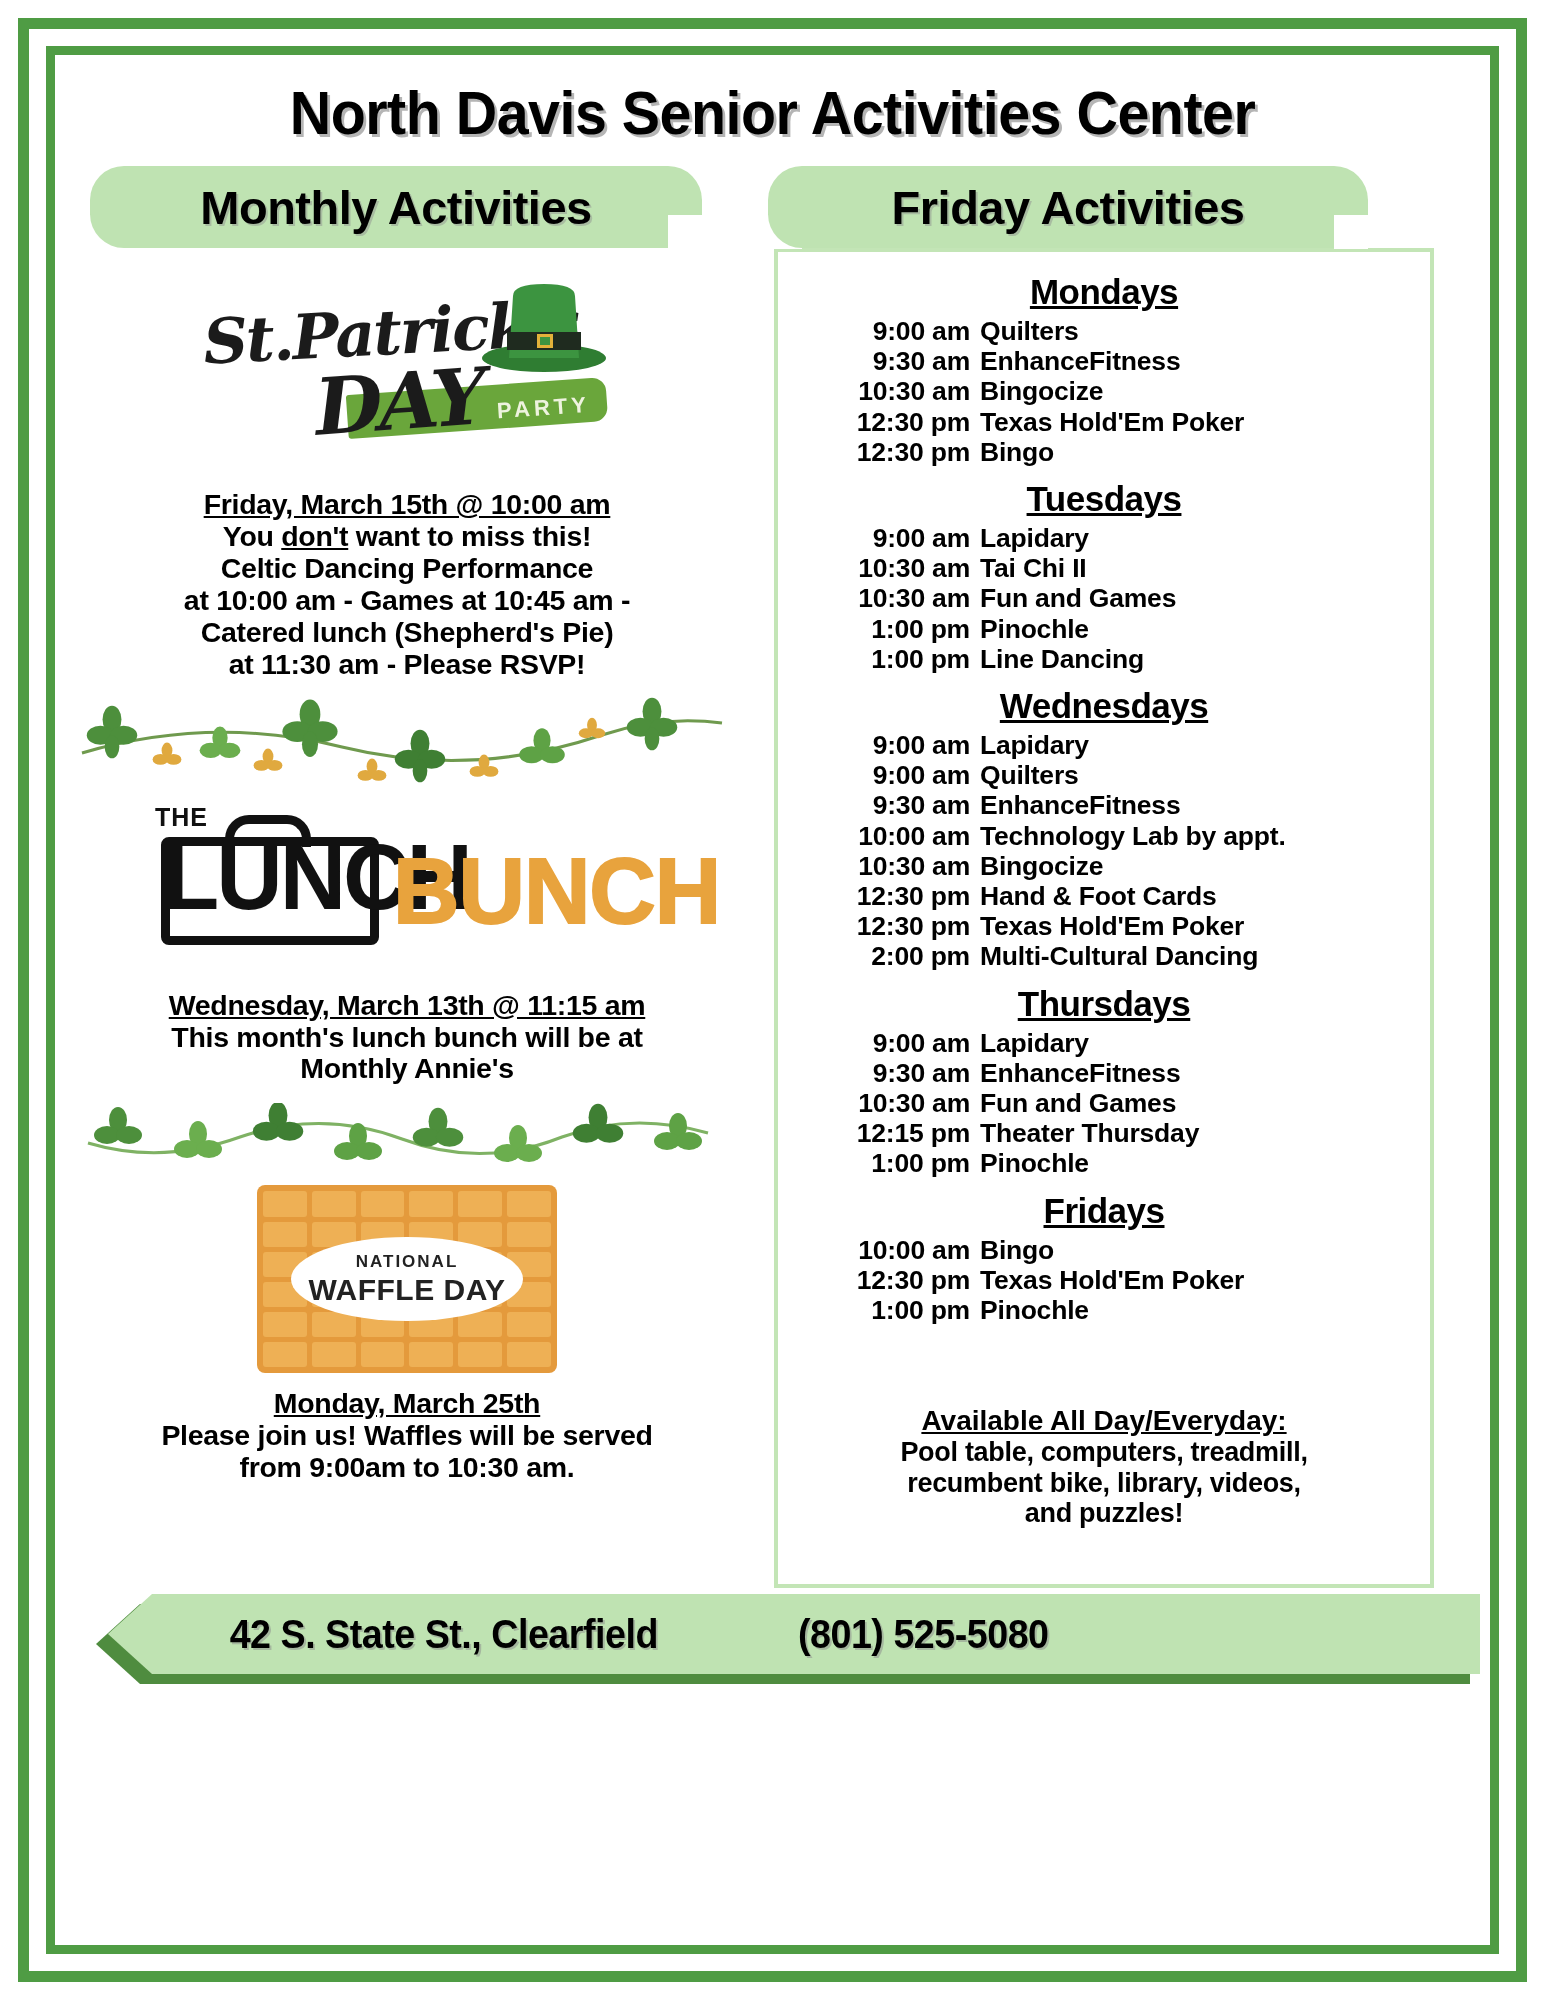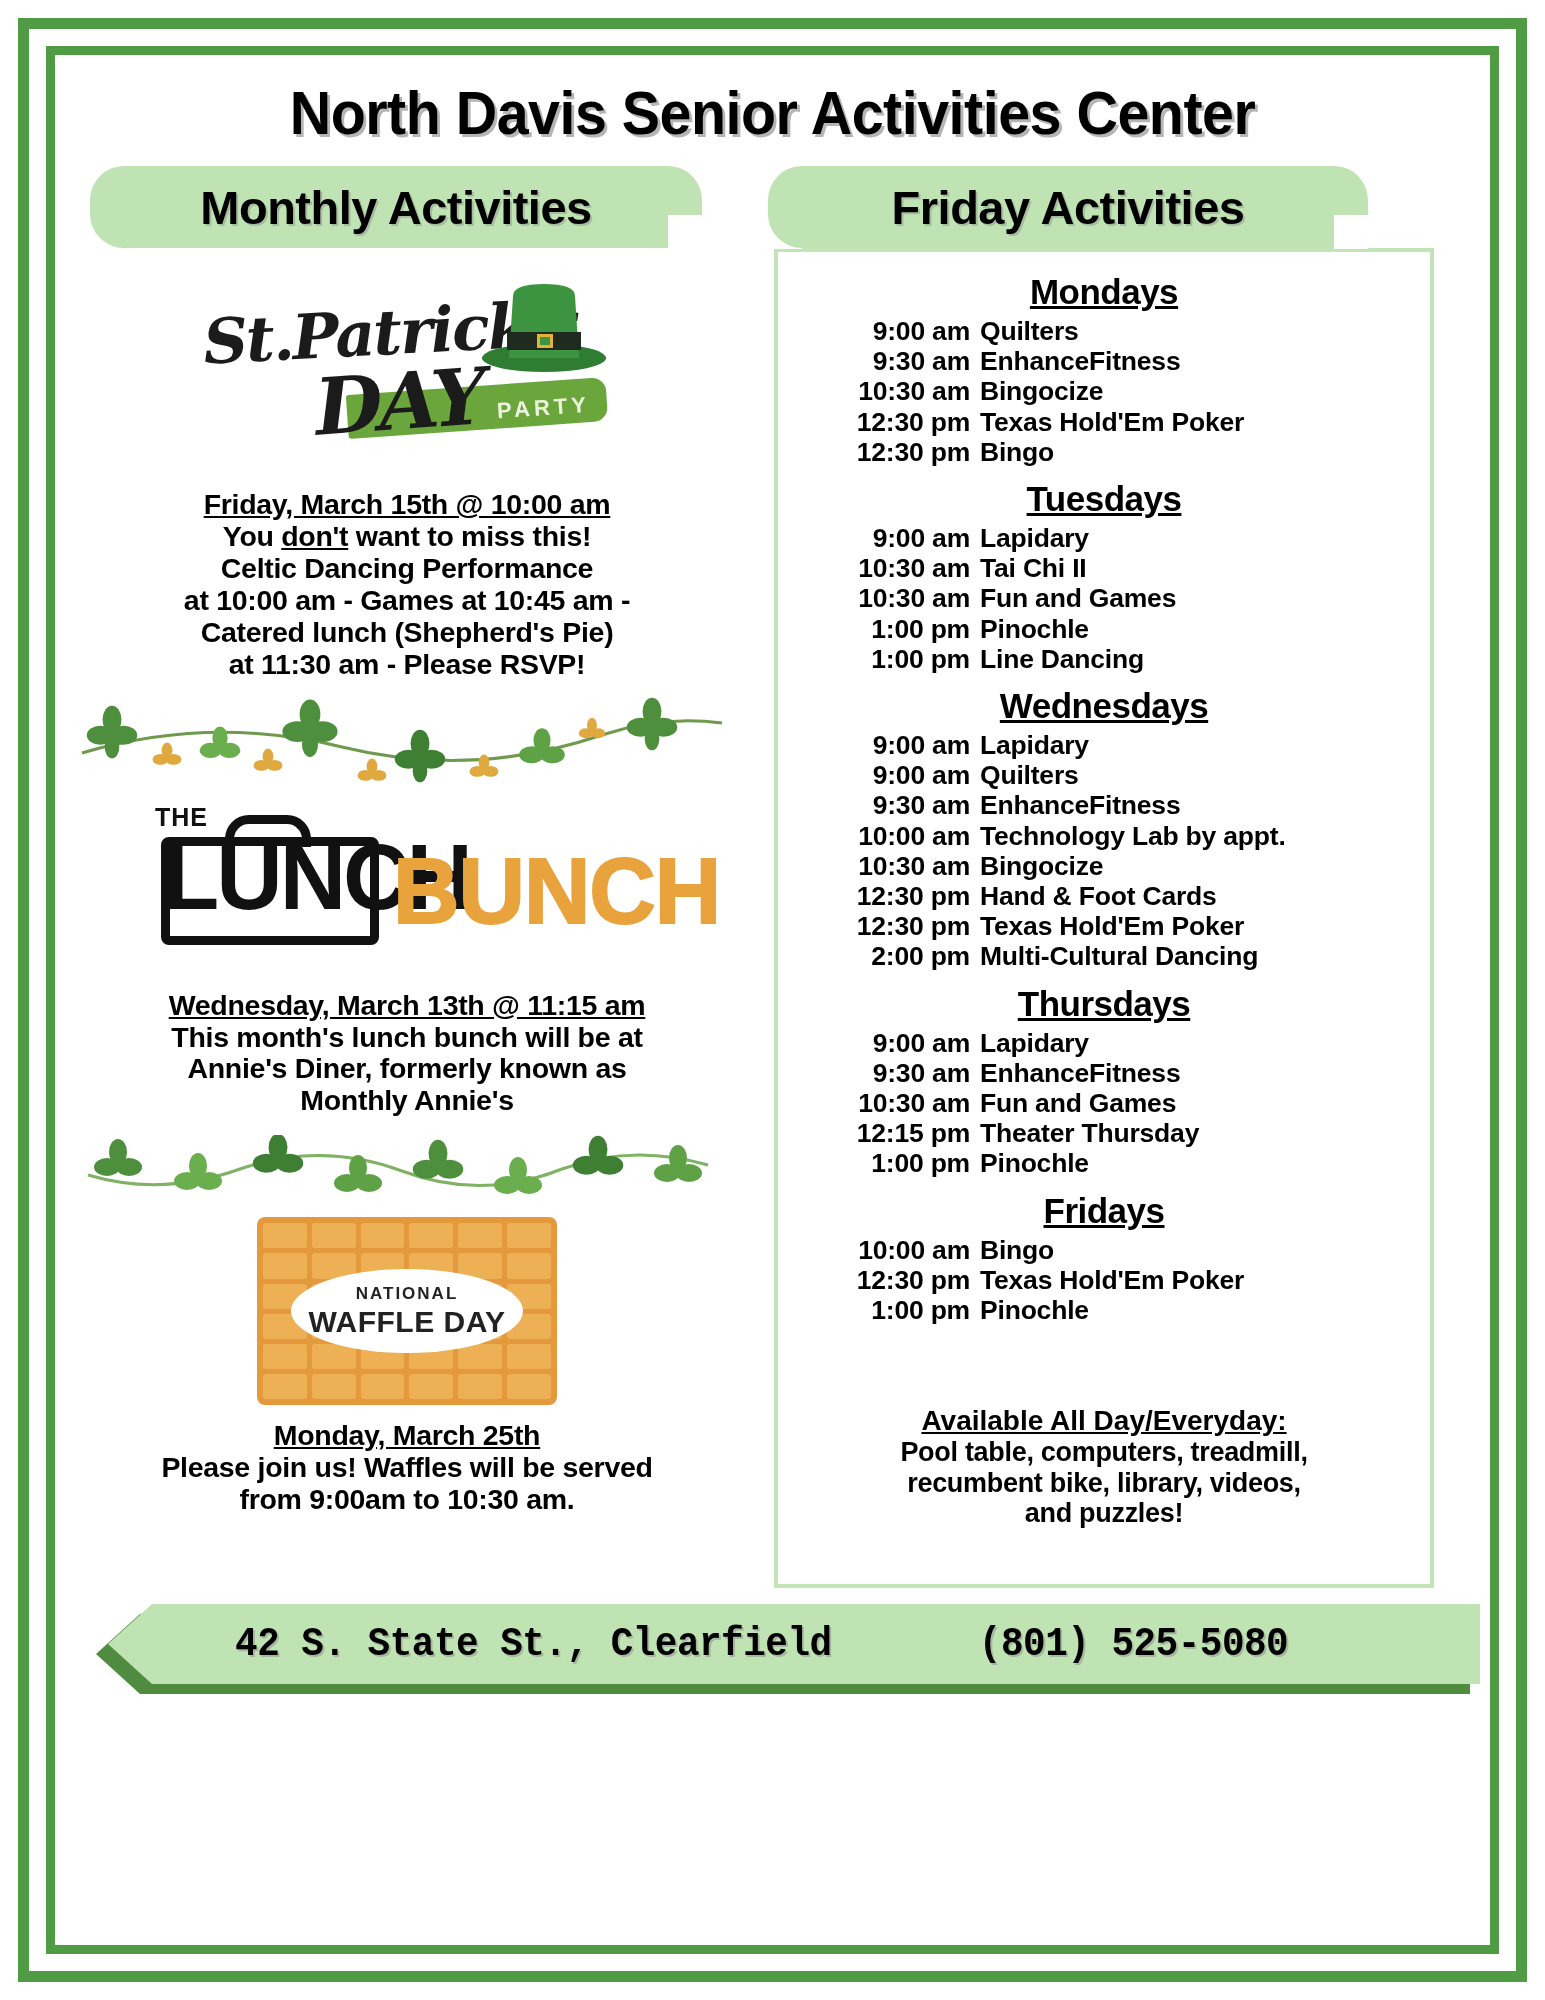--- a/index.html
+++ b/index.html
@@ -360,23 +360,22 @@
     font-size: 27px;
     font-weight: bold;
     color: #000;
     line-height: 1.12;
     letter-spacing: -0.3px;
   }
 
   
   .footer-wrap {
     position: relative;
-    margin-top: 16px;
+    margin-top: 6px;
     height: 92px;
-    font-family: Liberation Mono, monospace;
   }
   .footer-shadow {
     position: absolute;
     left: 34px; top: 10px;
     width: 1374px; height: 80px;
     background: #4f8c3f;
     clip-path: polygon(0 50%, 44px 0, 100% 0, 100% 100%, 44px 100%);
   }
   .footer-ribbon {
     position: absolute;
@@ -533,21 +532,20 @@
           <div class="lunch-handle"></div>
           <div class="lunch-box"></div>
           <div class="lunch-word">LUNCH</div>
           <div class="bunch-word">BUNCH</div>
         </div>
 
         <div class="promo-block">
           <span class="promo-head">Wednesday, March 13th @ 11:15 am</span>
           <div class="promo-text">
             <div>This month's lunch bunch will be at</div>
-            <div>Annie's Diner, formerly known as</div>
             <div>Monthly Annie's</div>
           </div>
         </div>
 
         <div class="shamrock-row" style="height:72px;margin:18px 0 4px 0;">
           <svg width="660" height="72" viewBox="0 0 660 72">
             <path d="M16 40 Q90 62 168 34 Q250 6 330 36 Q410 66 490 34 Q560 8 636 30" stroke="#7fb264" stroke-width="3" fill="none"></path>
             <g>
               <g transform="translate(46,28) scale(1.0)" fill="#4d8f3c">
                 <ellipse cx="0" cy="-11" rx="9" ry="13"></ellipse>

